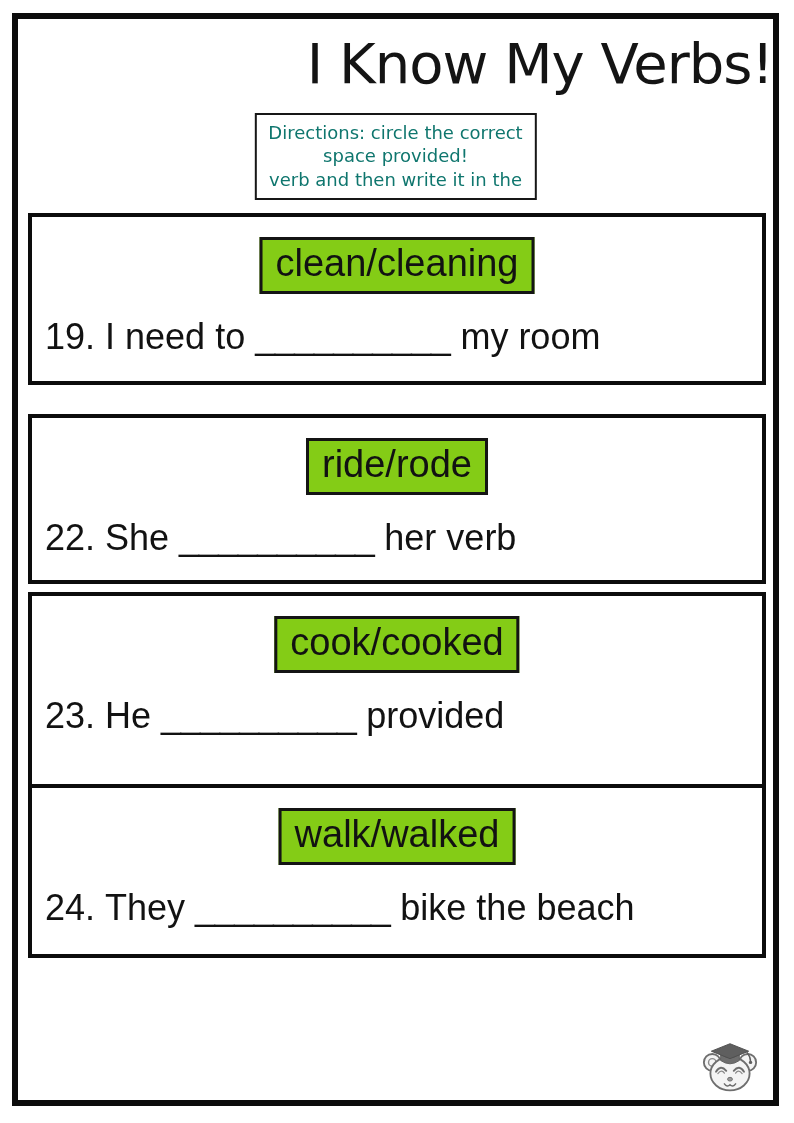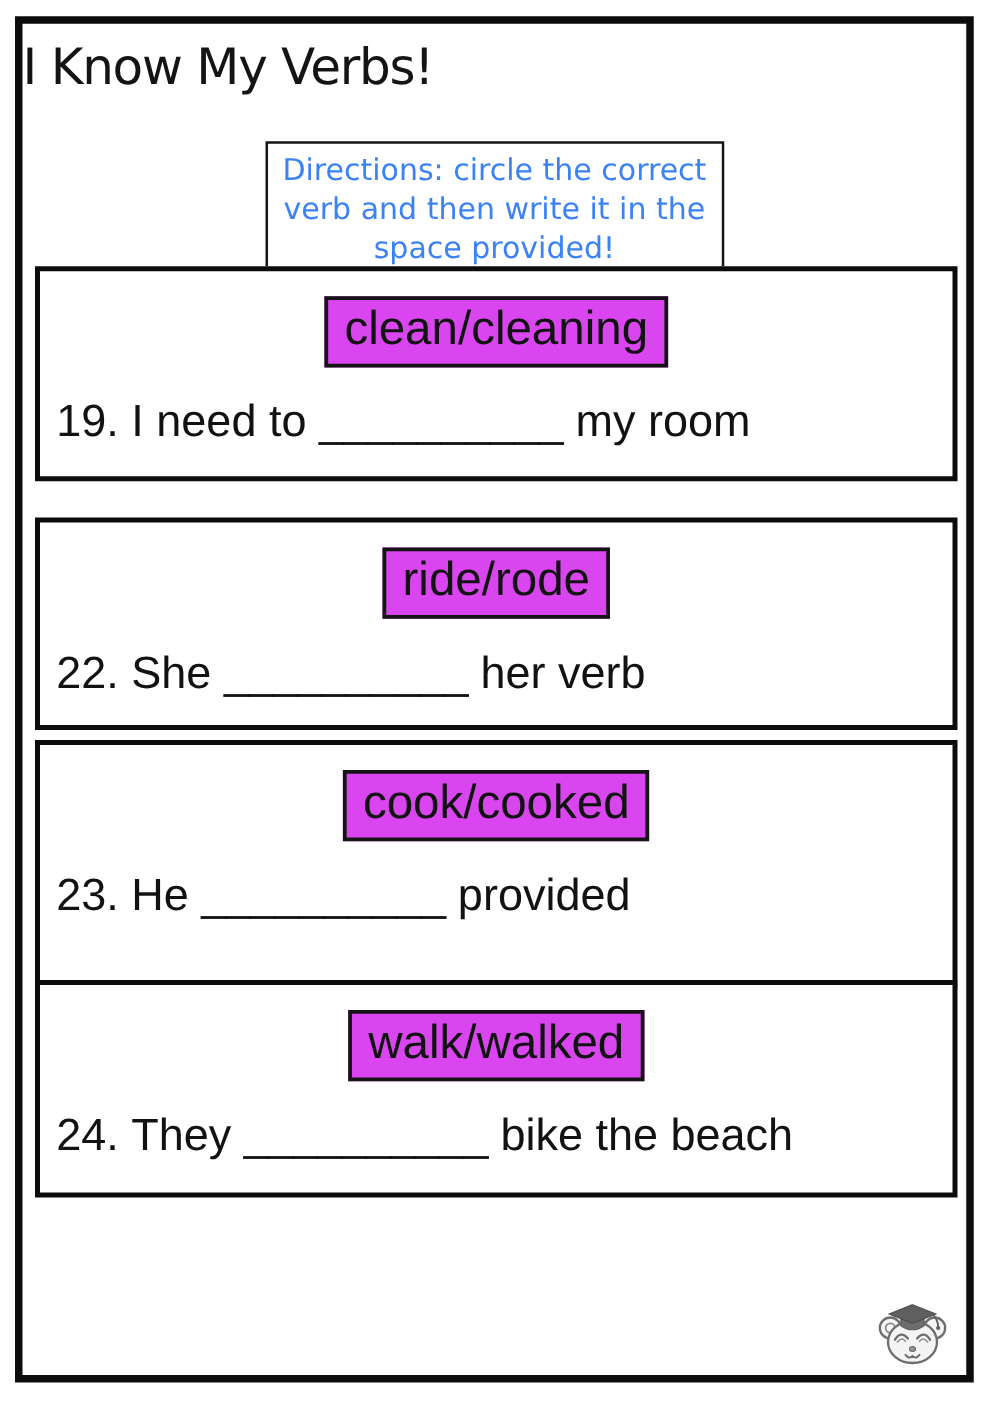--- a/index.html
+++ b/index.html
@@ -21,39 +21,39 @@
     width: 767px;
     height: 1093px;
     border: 6px solid #0c0c0c;
     background: #ffffff;
   }
   .title {
     position: absolute;
     top: 12px;
     left: 0;
     width: 100%;
-    text-align: left;
+    text-align: right;
     font-family: "DejaVu Sans", sans-serif;
-    font-size: 40px;
+    font-size: 56px;
     font-weight: normal;
     letter-spacing: -1px;
     color: #141414;
   }
   .directions-box {
     position: absolute;
     top: 94px;
     left: 50%;
     transform: translateX(-50%);
     border: 2px solid #161616;
     padding: 6px 12px 7px;
     text-align: center;
     font-family: "DejaVu Sans", sans-serif;
-    font-size: 24px;
+    font-size: 18px;
     line-height: 1.3;
-    color: #3b82f6;
+    color: #0f766e;
     background: #ffffff;
     white-space: nowrap;
   }
   .exercise {
     position: absolute;
     left: 10px;
     width: 738px;
     border: 4px solid #0c0c0c;
     background: #ffffff;
   }
@@ -65,21 +65,21 @@
     position: absolute;
     top: 20px;
     left: 50%;
     transform: translateX(-50%);
     border: 3px solid #141414;
     padding: 2px 13px 5px;
     font-size: 38px;
     line-height: 1.15;
     white-space: nowrap;
     color: #121212;
-    background: #d946ef;
+    background: #84cc16;
   }
   .sentence {
     position: absolute;
     left: 13px;
     top: 98px;
     display: flex;
     align-items: baseline;
     gap: 10px;
     font-size: 36px;
     line-height: 1.2;
@@ -98,22 +98,22 @@
 </head>
 <body>
 
 <div class="page">
   <div class="frame">
 
     <h1 class="title">I Know My Verbs!</h1>
 
     <div class="directions-box">
       <div>Directions: circle the correct</div>
+      <div>space provided!</div>
       <div>verb and then write it in the</div>
-      <div>space provided!</div>
     </div>
 
     <section class="exercise ex-0">
       <div class="verb-box">clean/cleaning</div>
       <div class="sentence">
         <span>19.</span>
         <span>I need to</span>
         <span class="blank">__________</span>
         <span>my room</span>
       </div>

